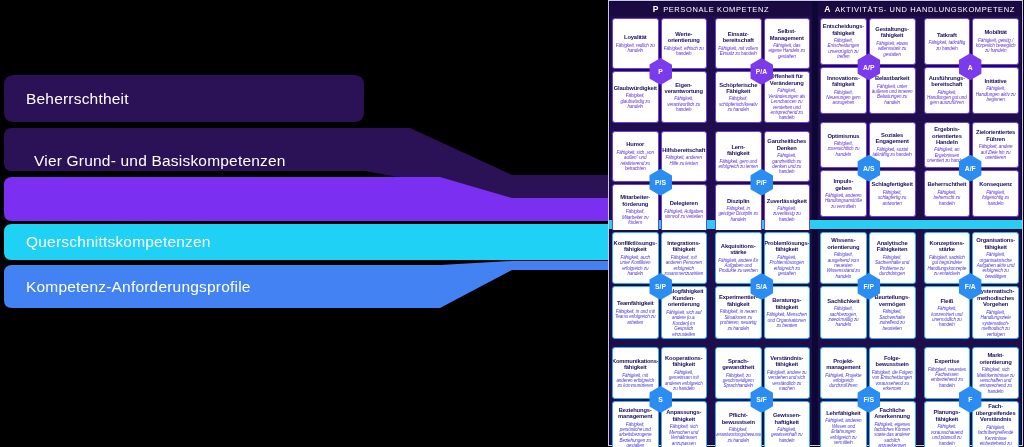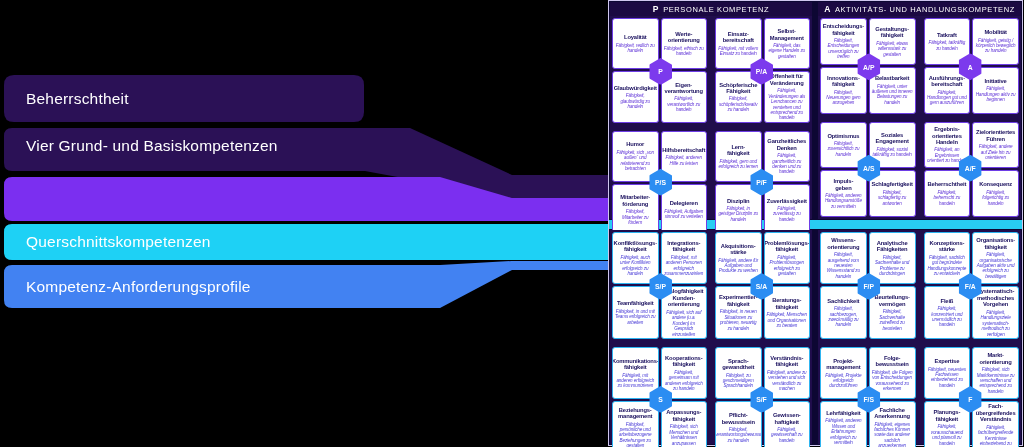--- a/index.html
+++ b/index.html
@@ -7,21 +7,21 @@
     position:relative; width:1024px; height:447px; overflow:hidden;
     background:#000; font-family:"Liberation Sans", sans-serif;
   }
   
   .funnel-svg { position:absolute; left:0; top:0; }
   .funnel-label {
     position:absolute; left:26px; color:#ffffff; font-size:15.5px;
     line-height:17px; white-space:nowrap; letter-spacing:0.2px;
   }
   .fl-0 { top:90px; }
-  .fl-1 { top:137px; }
+  .fl-1 { top:152px;margin-left:8px; }
   .fl-2 { top:190px; }
   .fl-3 { top:233px; }
   .fl-4 { top:278px; }
   
   .grid {
     position:absolute; left:608px; top:0; width:415px; height:446px;
     background:#0d0733; border:1px solid #cfc6ee; box-sizing:border-box;
   }
   .cyan-strip { position:absolute; left:0; top:219px; width:100%; height:9px; }
   .q { position:absolute; display:flex; flex-direction:column; }

